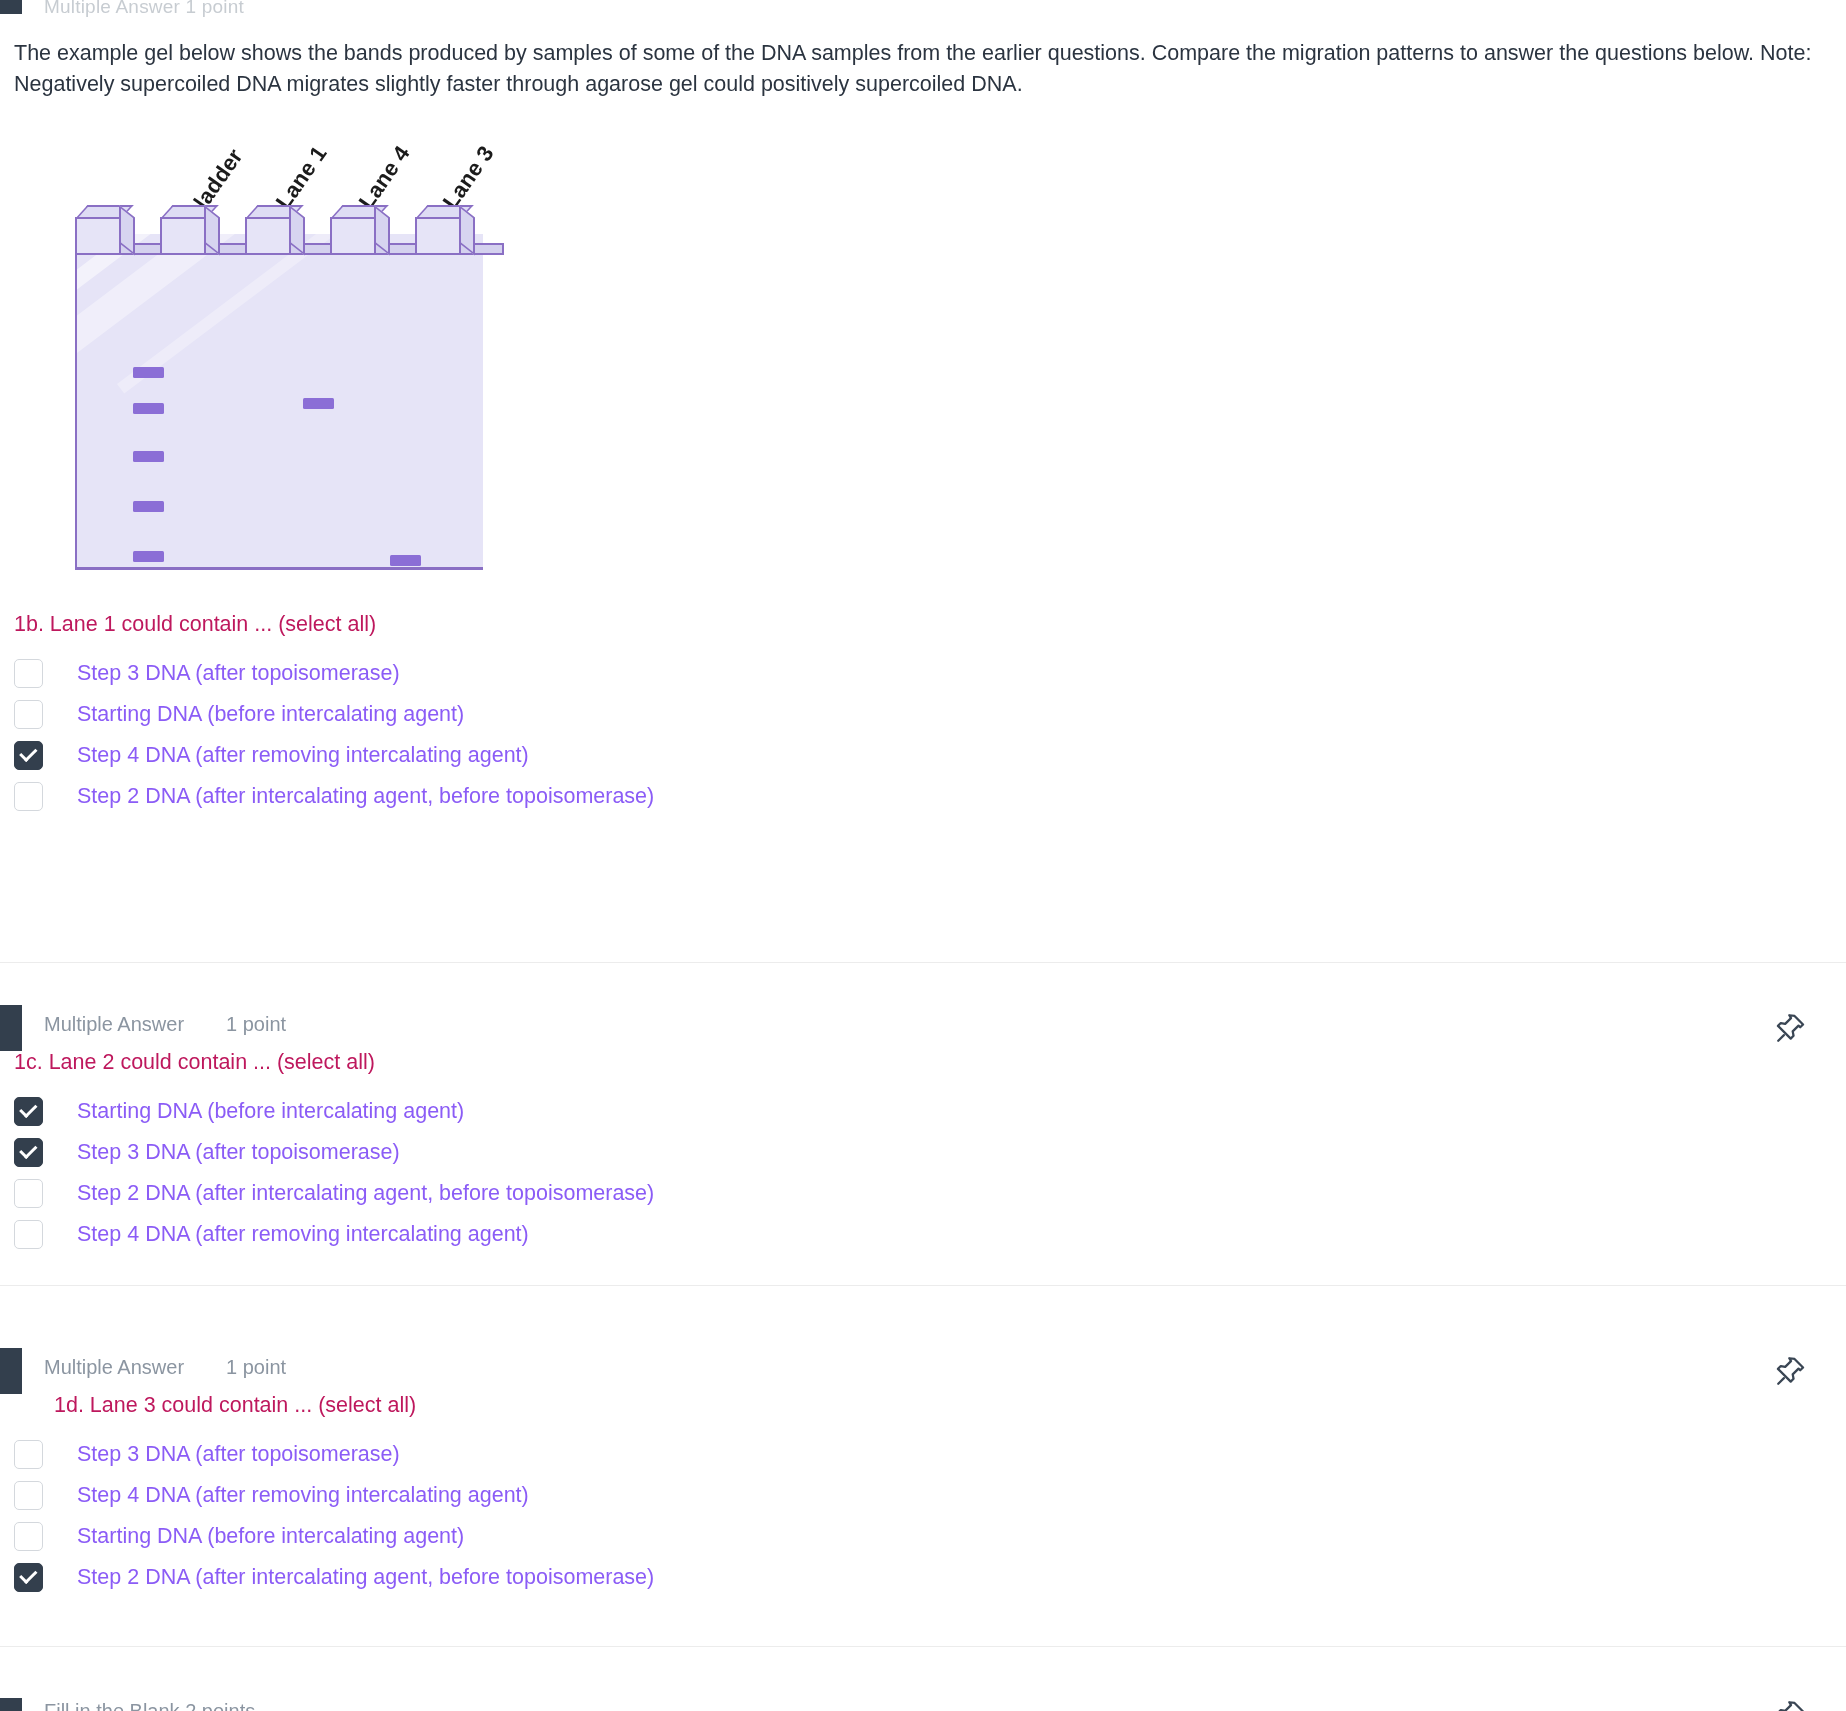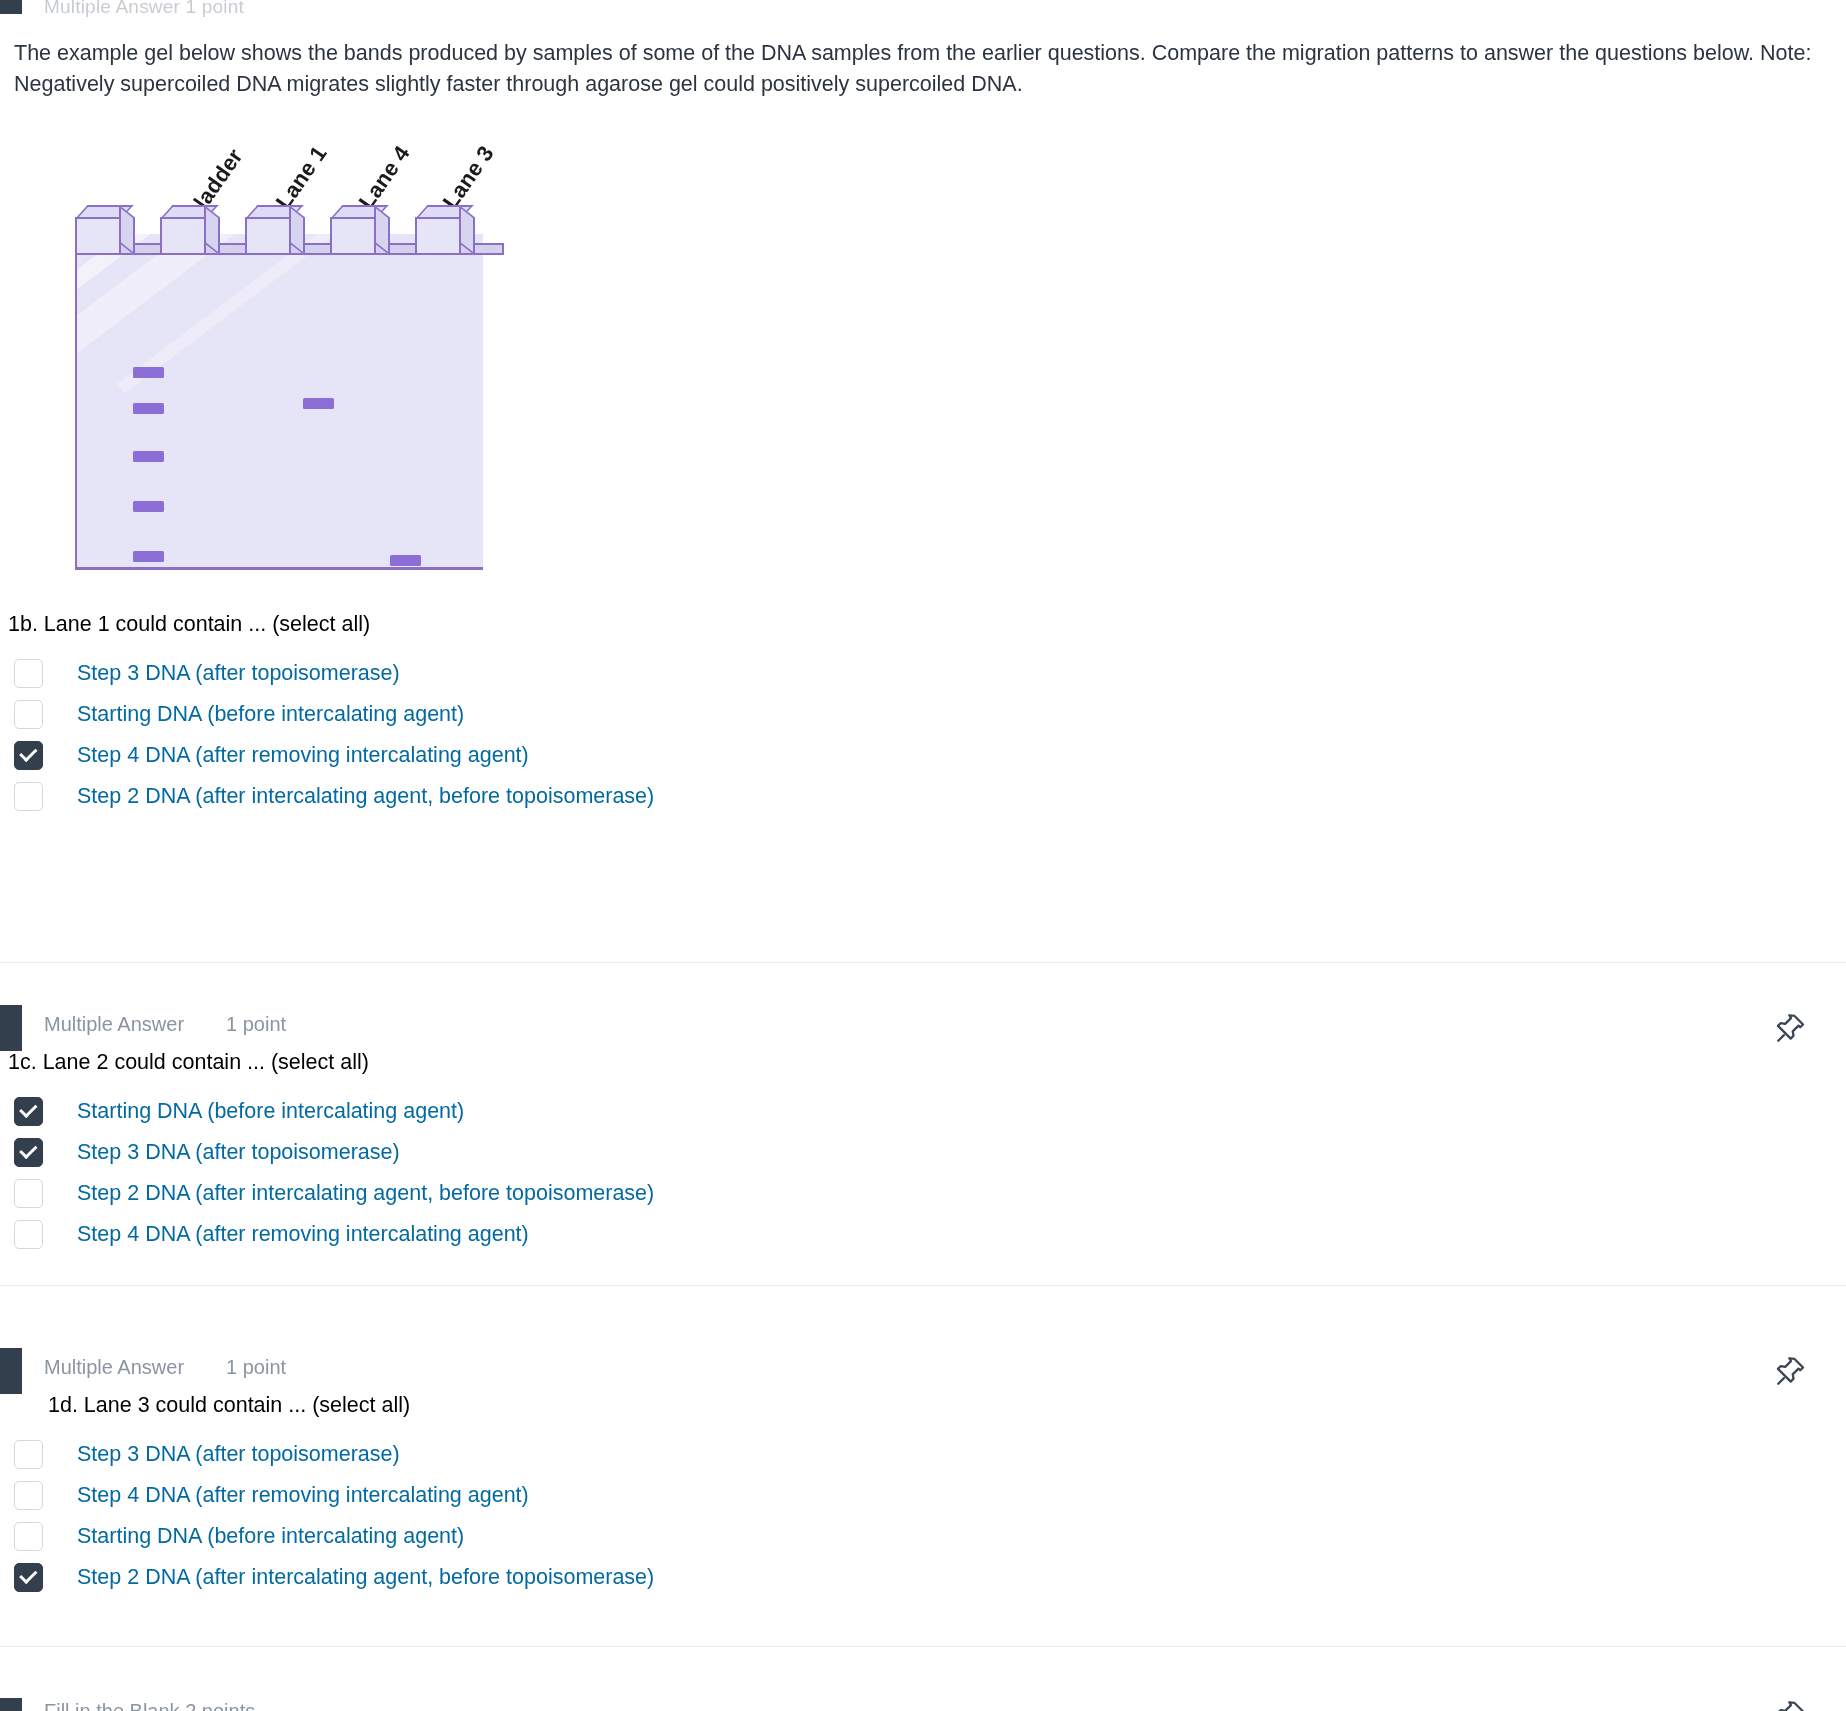--- a/index.html
+++ b/index.html
@@ -167,23 +167,23 @@
   }
   .q-meta .pts { margin-left: 42px; }
   .pin-icon {
     position: absolute;
     right: 38px; top: 6px;
     width: 34px; height: 34px;
     color: #3a4654;
   }
   .q-title {
     position: absolute;
-    left: 8px;
+    left: 14px;
     font-size: 21.5px;
-    color: #000000;
+    color: #be185d;
     white-space: nowrap;
   }
   .opt-row {
     position: absolute;
     left: 14px;
     height: 34px;
     display: flex;
     align-items: center;
   }
   .cb {
@@ -200,21 +200,21 @@
   .cb.on::after {
     content: "";
     width: 13px; height: 7px;
     border-left: 3px solid #fff;
     border-bottom: 3px solid #fff;
     transform: rotate(-45deg) translate(1px,-2px);
   }
   .opt-label {
     margin-left: 34px;
     font-size: 21.5px;
-    color: #0369a1;
+    color: #8b5cf6;
     white-space: nowrap;
   }
   .divider {
     position: absolute;
     left: 0;
     width: 1846px;
     height: 1px;
     background: #ececec;
   }
 </style>

